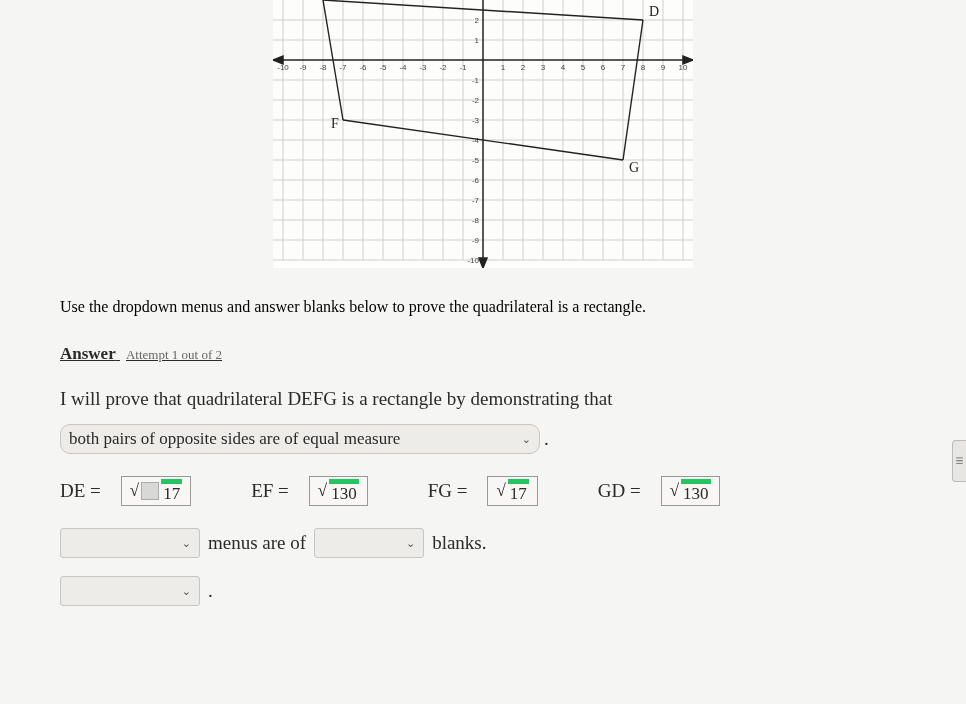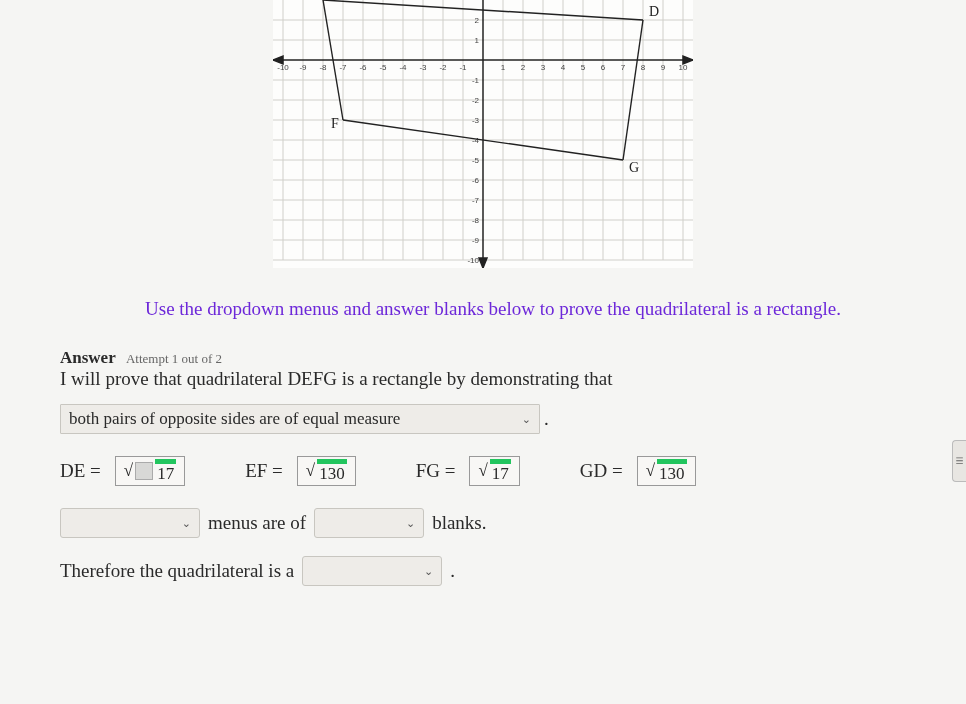--- a/index.html
+++ b/index.html
@@ -21,30 +21,31 @@
   margin-bottom: 30px;
 }
 .graph {
   position: relative;
   width: 420px;
   height: 268px;
   background: #fdfdfc;
 }
 .graph svg { display: block; }
 .prompt {
-  font-size: 19px;
+  font-size: 16px;
   margin: 8px 0 28px 20px;
-  color: #6d28d9;
-  text-align: center;
+  color: #000000;
 }
 .answer-section {
   margin: 0 20px;
 }
 .answer-header {
   font-size: 17px;
+  margin-bottom: 24px;
+  text-decoration: underline;
 }
 .answer-header .label { font-weight: bold; }
 .answer-header .attempt {
   font-size: 13px;
   color: #666;
   margin-left: 6px;
 }
 .proof-line {
   font-size: 19px;
   margin-bottom: 14px;
@@ -53,21 +54,21 @@
   flex-wrap: wrap;
   gap: 4px;
   text-align: center;
 }
 .dropdown {
   display: inline-flex;
   align-items: center;
   justify-content: space-between;
   background: #eeece8;
   border: 1px solid #c8c6c0;
-  border-radius: 1px;
+  border-radius: 10px;
   padding: 4px 8px;
   font-size: 17px;
   min-height: 30px;
   cursor: pointer;
 }
 .dropdown .chev {
   margin-left: 16px;
   font-size: 11px;
   color: #555;
 }
@@ -91,21 +92,21 @@
   vertical-align: middle;
   margin-right: 2px;
 }
 .eq-row {
   display: flex;
   align-items: center;
   gap: 60px;
   margin: 22px 0 22px 0;
   font-size: 19px;
 }
-.eq-item { display: flex; align-items: center; gap: 14px; }
+.eq-item { display: flex; align-items: center; gap: 20px; }
 .sentence-row {
   display: flex;
   align-items: center;
   gap: 8px;
   font-size: 19px;
   margin-bottom: 18px;
 }
 .drop-blank {
   display: inline-flex;
   align-items: center;
@@ -299,21 +300,20 @@
         <span class="chev">⌄</span>
       </span>
       <span>menus are of</span>
       <span class="drop-blank" style="min-width:110px;">
         <span class="chev">⌄</span>
       </span>
       <span>blanks.</span>
     </div>
 
     <div class="sentence-row">
-      <span>Therefore the quadrilateral is a</span>
       <span class="drop-blank" style="min-width:140px;">
         <span class="chev">⌄</span>
       </span>
       <span>.</span>
     </div>
   </div>
 </div>
 
 <div class="widget-tab">☰</div>
 

